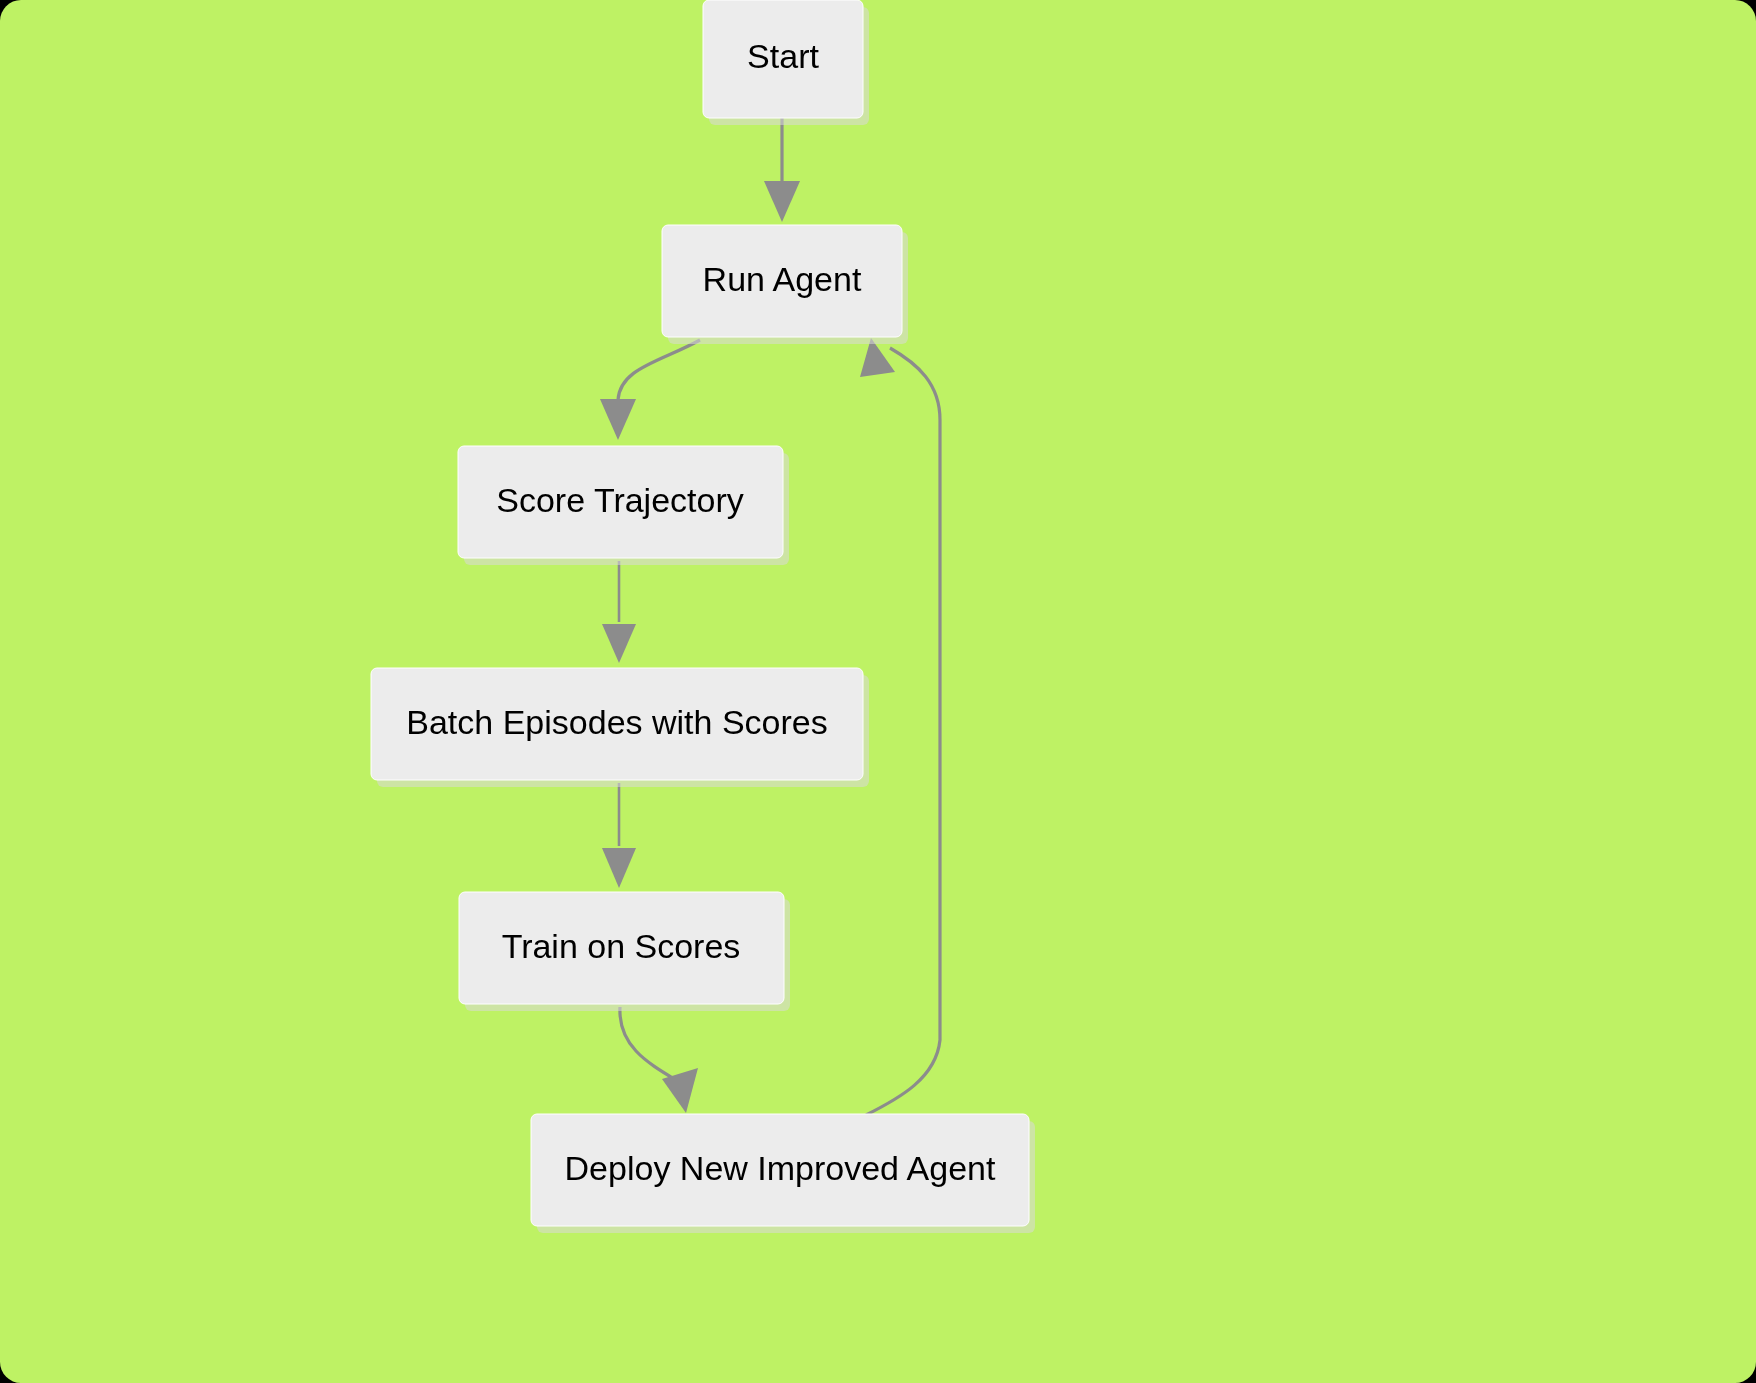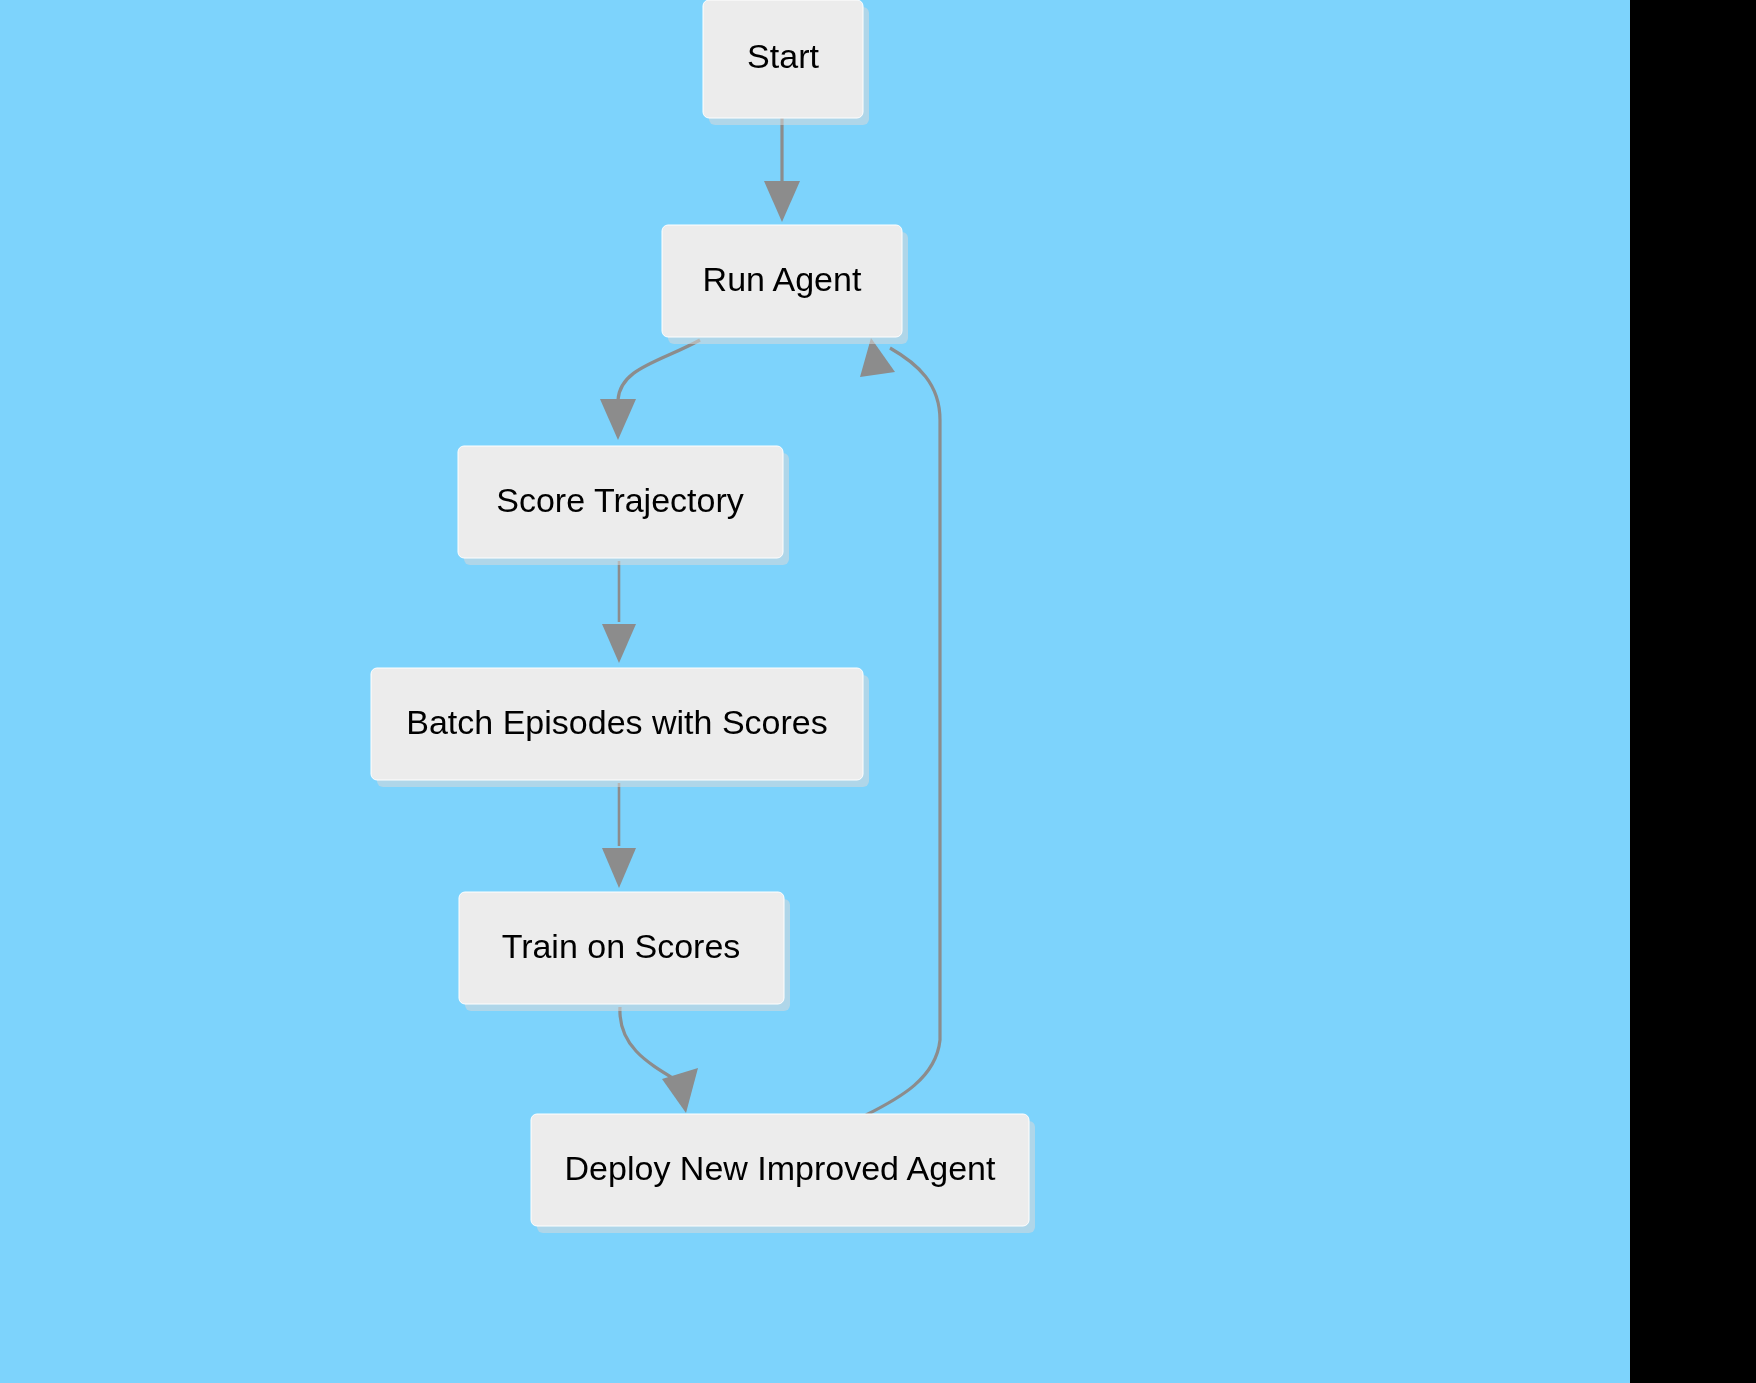--- a/index.html
+++ b/index.html
@@ -2,25 +2,26 @@
 <html><head>
 <meta charset="utf-8">
 <style>
   html, body {
     margin: 0;
     padding: 0;
     background: #000000;
   }
   #stage {
     position: relative;
-    width: 1630px;
+    width: 1756px;
     height: 1383px;
-    background: #7dd3fc;
+    background: #bef264;
     overflow: hidden;
     font-family: "Liberation Sans", sans-serif;
+    border-radius: 21px;
   }
   svg#flow {
     position: absolute;
     left: 0;
     top: 0;
     width: 1756px;
     height: 1383px;
     display: block;
   }
   .node-rect {

